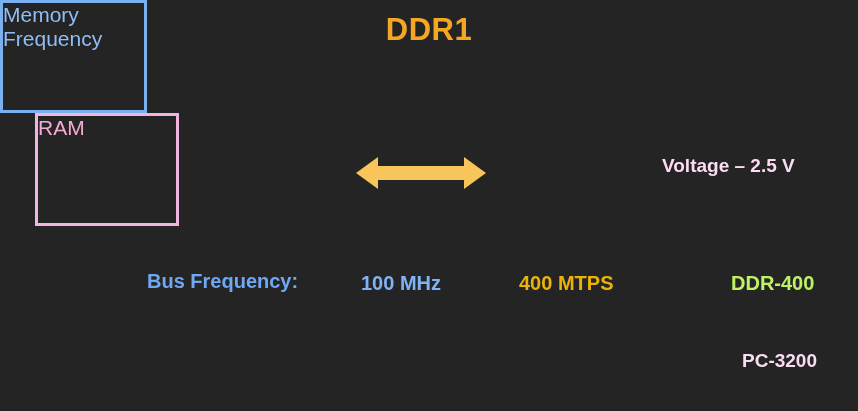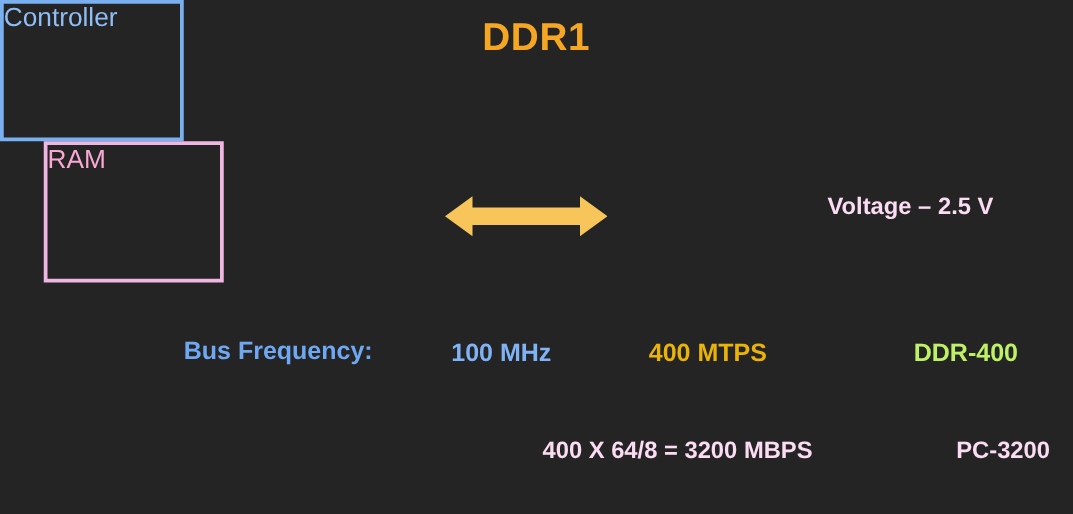--- a/index.html
+++ b/index.html
@@ -105,48 +105,47 @@
     white-space: nowrap;
   }
   #pc-rating {
     position: absolute;
     left: 742px;
     top: 350px;
     font-size: 19px;
     font-weight: bold;
     color: #FBDCF3;
     white-space: nowrap;
-    margin-left: 23px;
   }
 </style>
 </head>
 <body>
 
 <div id="slide">
 
   <div id="title">DDR1</div>
 
   <div id="mem-ctrl-box">
     <div>
-      <div>Controller</div>
+      <div>Memory</div>
+      <div>Frequency</div>
     </div>
   </div>
 
   <div id="ram-box">
     <div>RAM</div>
   </div>
 
 
   <svg id="io-bus-arrow" viewBox="0 0 130 42">
     <polygon points="0,21 22,5 22,14 108,14 108,5 130,21 108,37 108,28 22,28 22,37" fill="#F7C55A"></polygon>
   </svg>
 
   <div id="voltage-note">Voltage – 2.5 V</div>
 
   <div id="spec-label" class="spec">Bus Frequency:</div>
   <div id="spec-freq" class="spec">100 MHz</div>
   <div id="spec-mtps" class="spec">400 MTPS</div>
   <div id="spec-ddr" class="spec">DDR-400</div>
 
-  <div id="bandwidth-calc">400 X 64/8 = 3200 MBPS</div>
   <div id="pc-rating">PC-3200</div>
 
 </div>
 
 </body></html>

